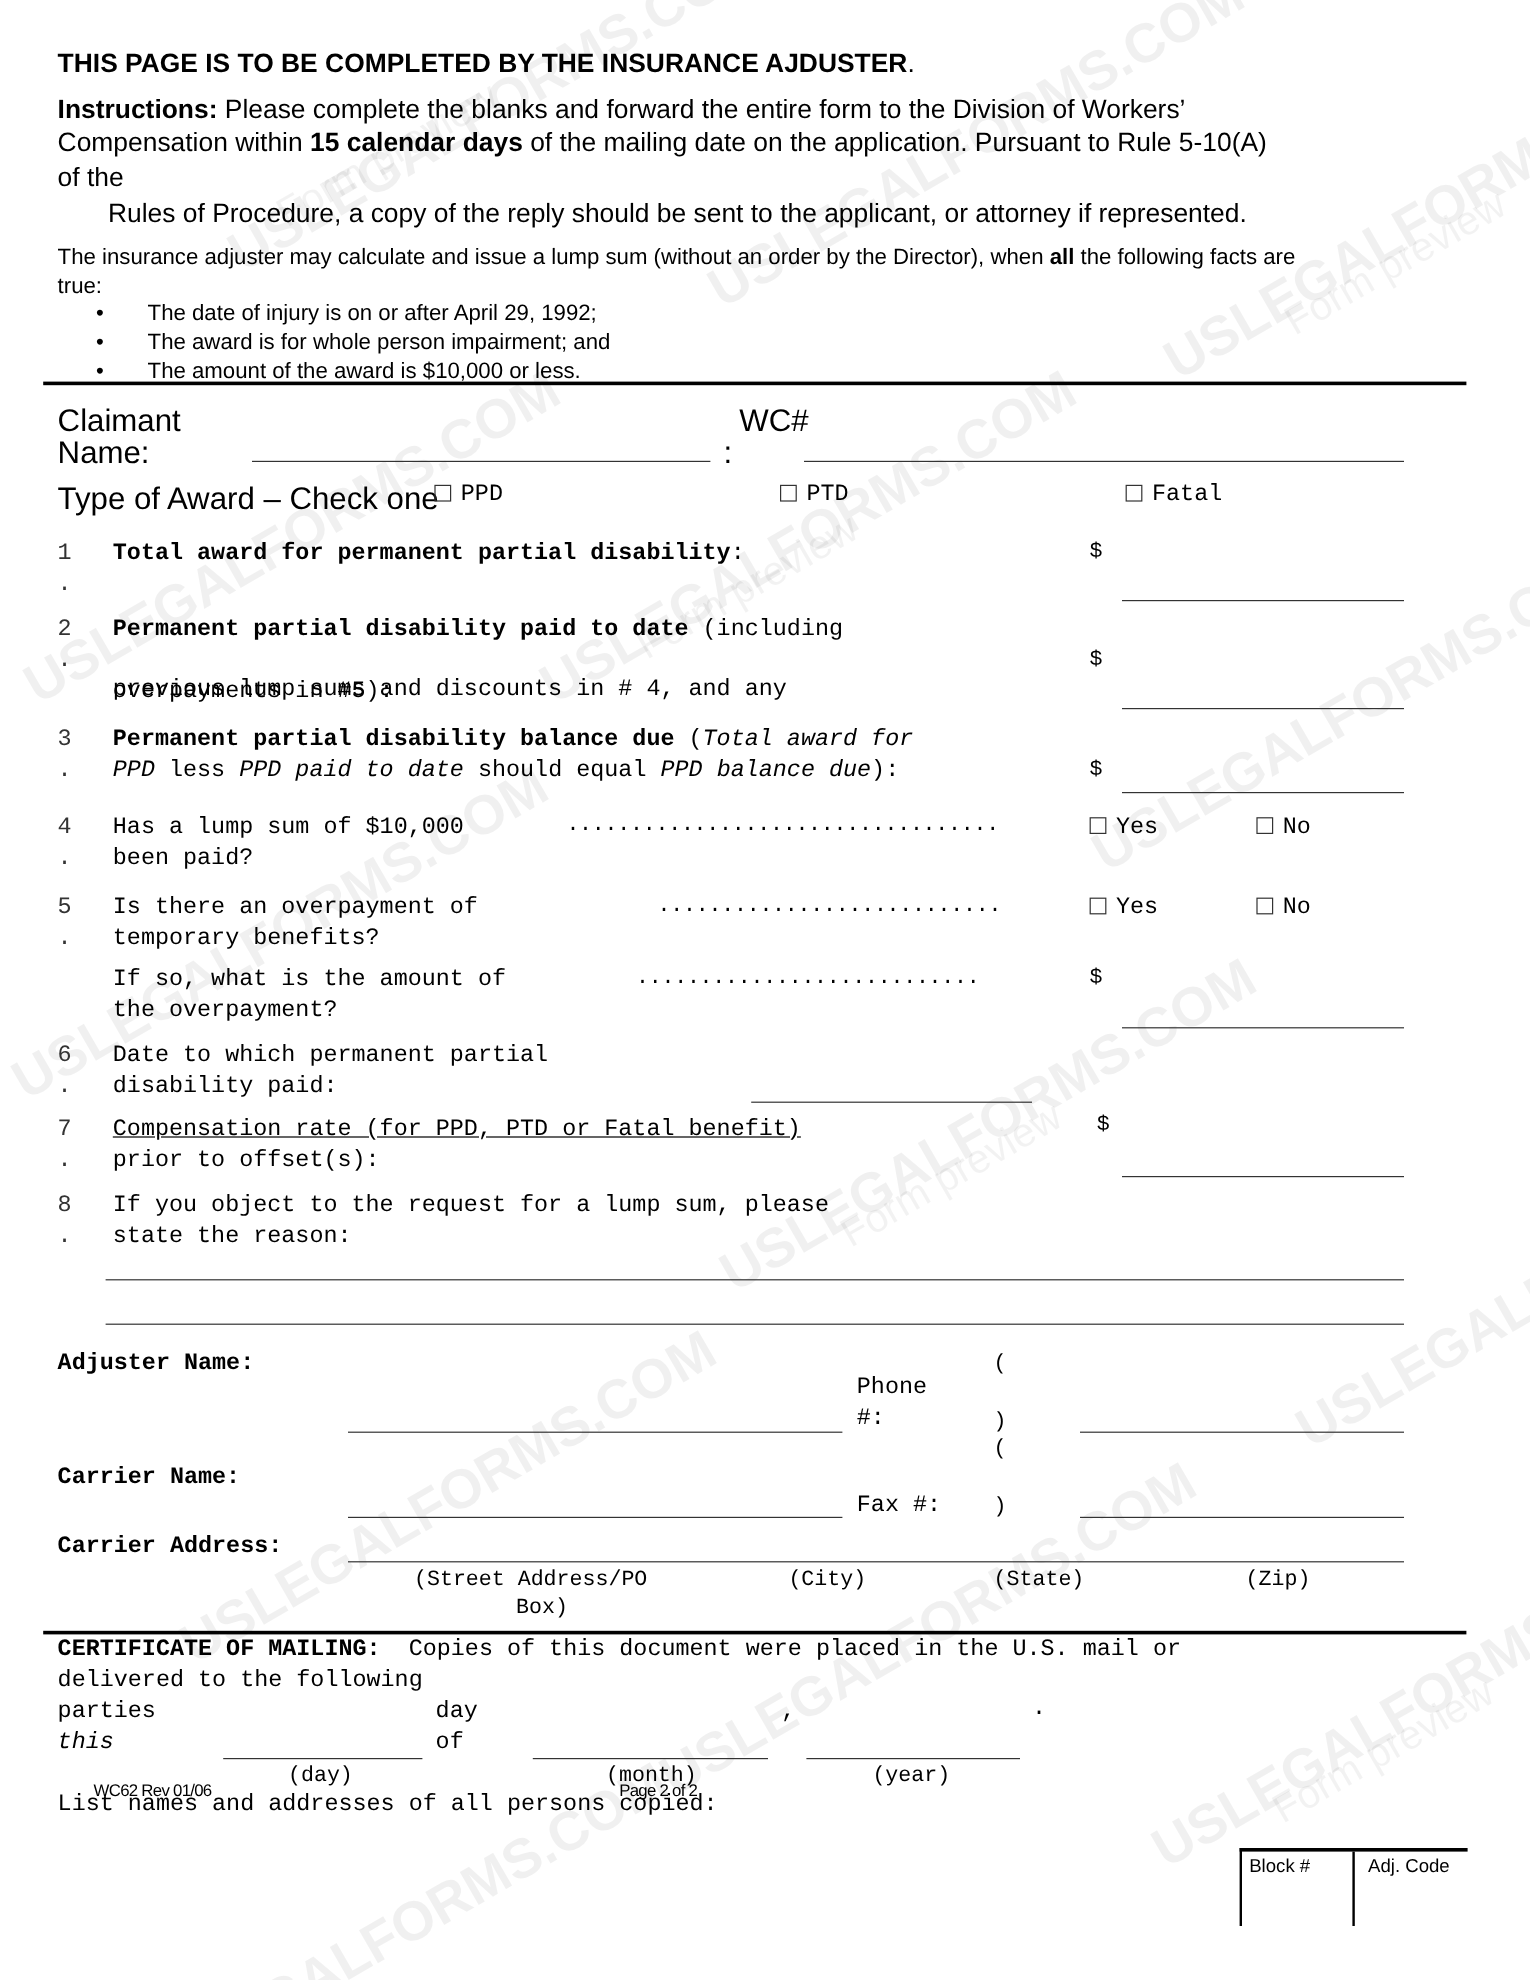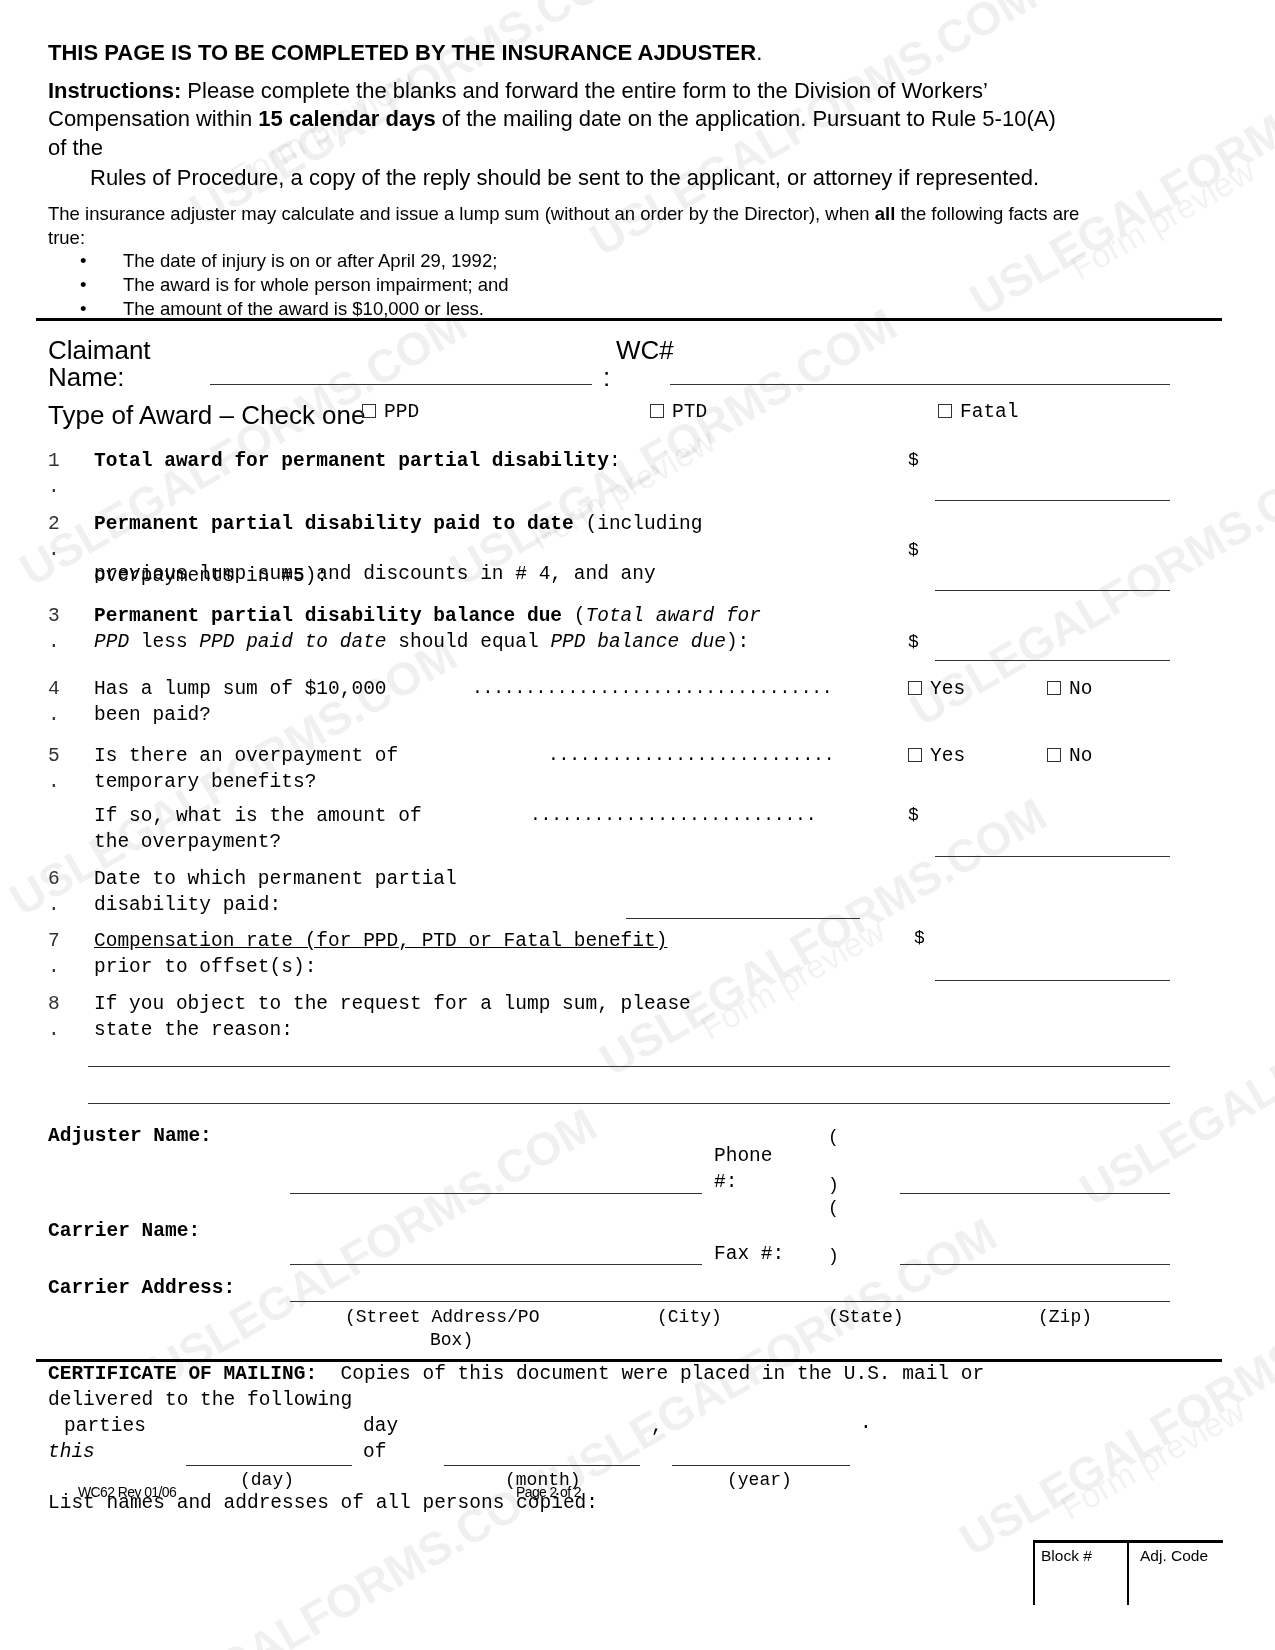--- a/index.html
+++ b/index.html
@@ -189,21 +189,21 @@
 <div class="abs mono m18" style="left:657px;top:1307px;">(City)</div>
 <div class="abs mono m18" style="left:828px;top:1307px;">(State)</div>
 <div class="abs mono m18" style="left:1038px;top:1307px;">(Zip)</div>
 
 <div class="thick" style="left:36px;top:1359px;width:1186px;"></div>
 
 <div class="abs mono m19" style="left:48px;top:1363px;">
   <span class="b">CERTIFICATE OF MAILING:</span><span style="white-space:pre">  Copies of this document were placed in the U.S. mail or</span>
 </div>
 <div class="abs mono m19" style="left:48px;top:1389px;">delivered to the following</div>
-<div class="abs mono m19" style="left:64px;top:1415px;">parties</div>
+<div class="abs mono m19" style="left:48px;top:1415px;">parties</div>
 <div class="abs mono m19" style="left:363px;top:1415px;">day</div>
 <div class="abs mono m19" style="left:651px;top:1415px;">,</div>
 <div class="abs mono m19" style="left:860px;top:1412px;">.</div>
 <div class="abs mono m19" style="left:48px;top:1441px;font-style:italic;">this</div>
 <div class="abs mono m19" style="left:363px;top:1441px;">of</div>
 <div class="line" style="left:186px;top:1465px;width:166px;"></div>
 <div class="line" style="left:444px;top:1465px;width:196px;"></div>
 <div class="line" style="left:672px;top:1465px;width:178px;"></div>
 <div class="abs mono m18" style="left:240px;top:1470px;">(day)</div>
 <div class="abs mono m18" style="left:505px;top:1470px;">(month)</div>

